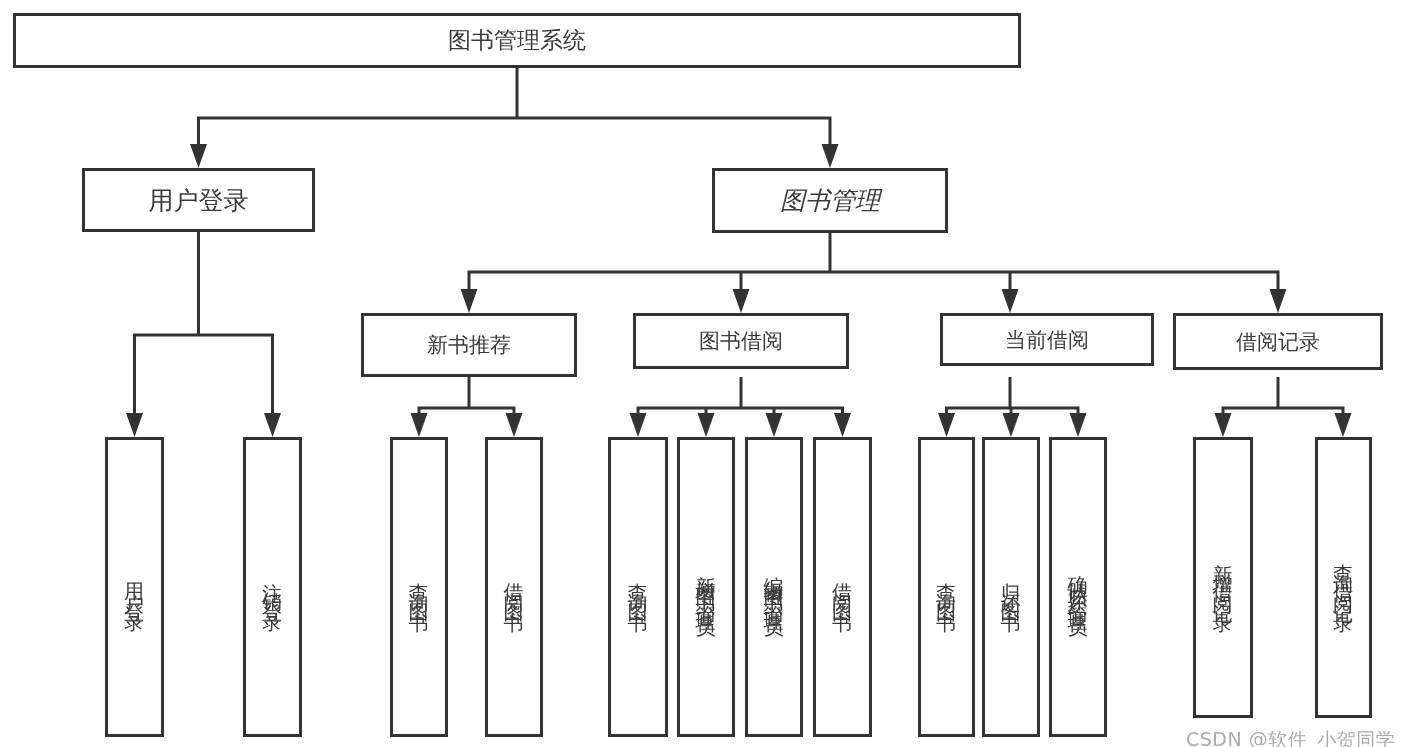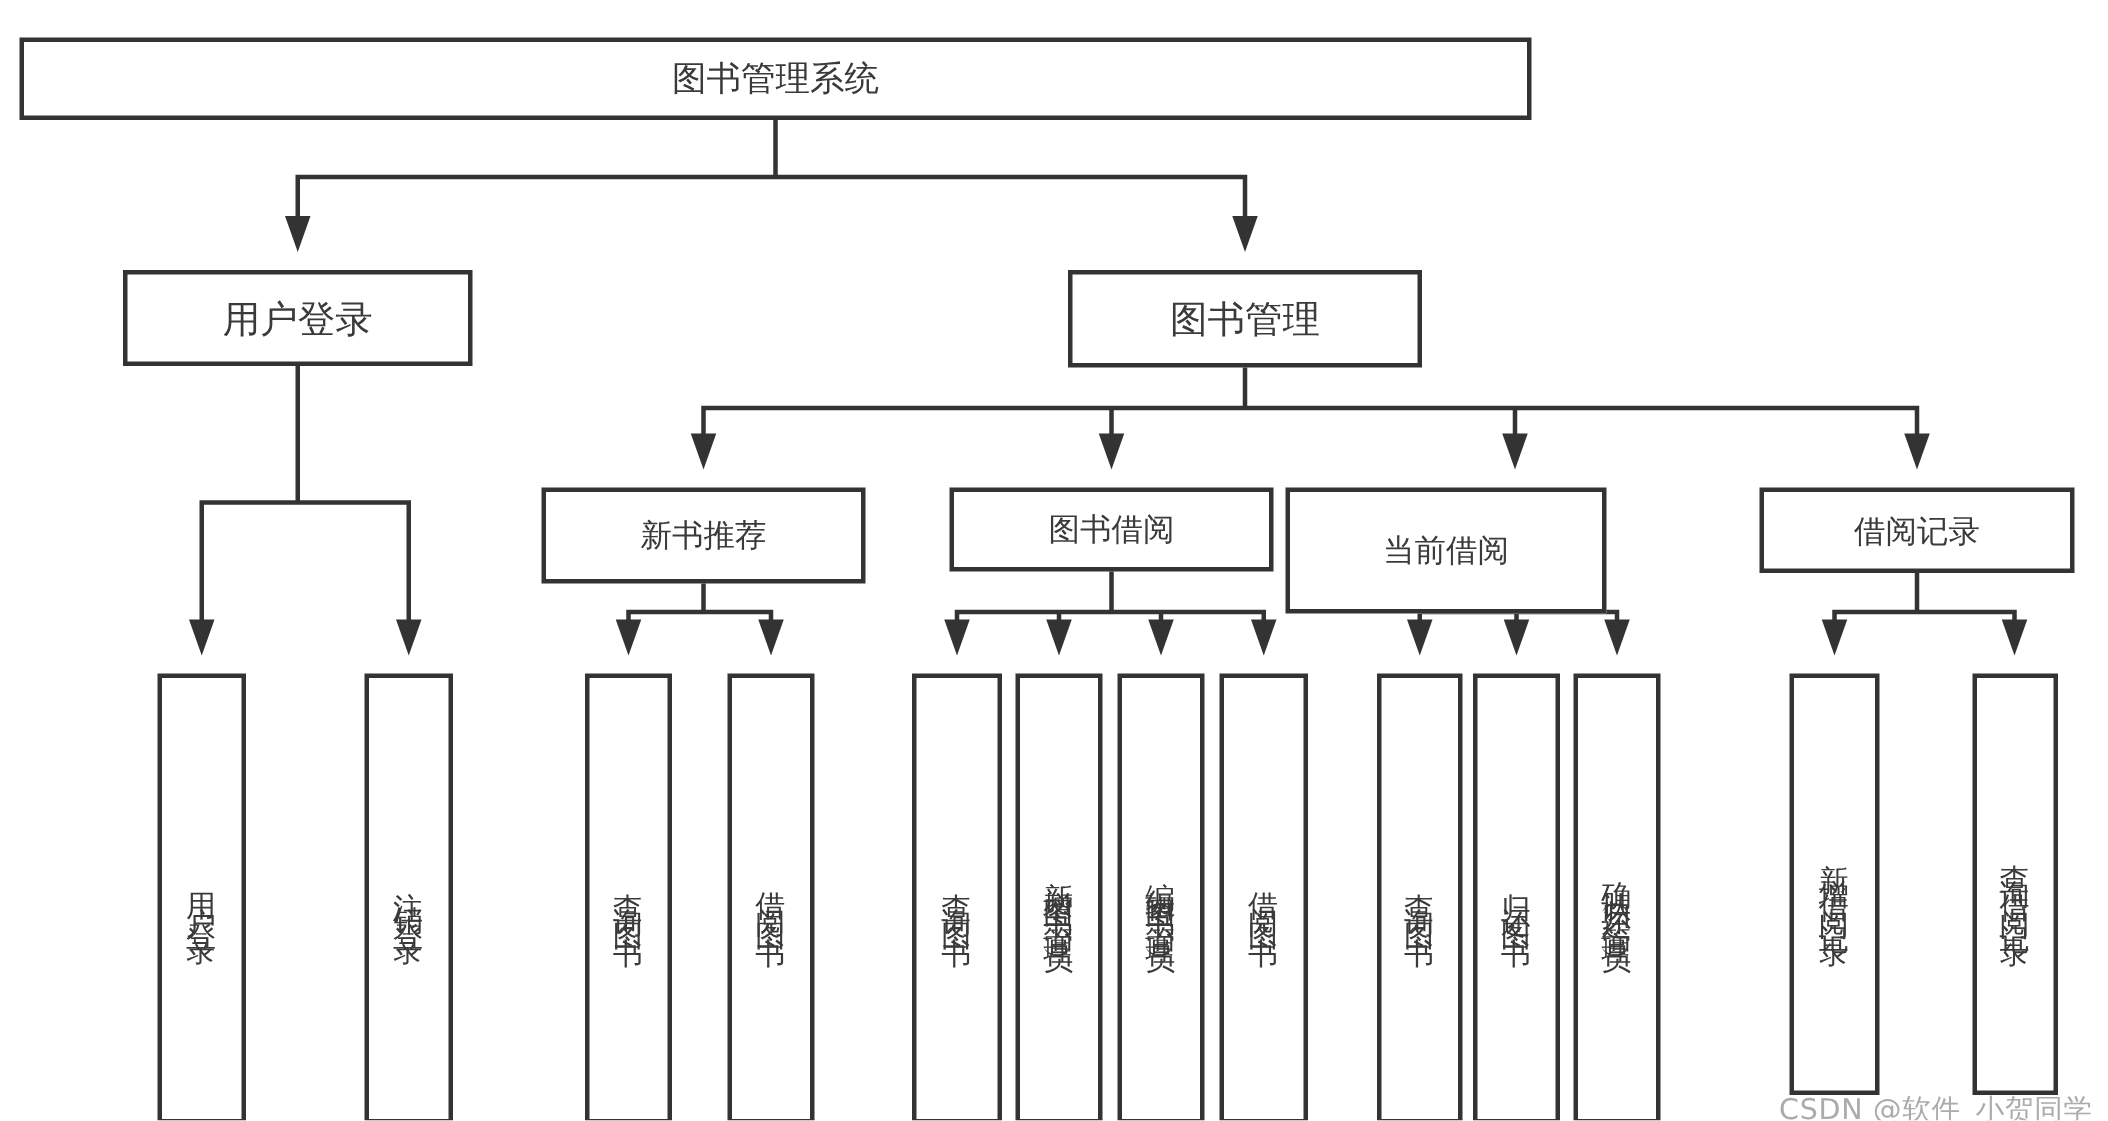--- a/index.html
+++ b/index.html
@@ -14,21 +14,20 @@
   .node{
     position:absolute;
     box-sizing:border-box;
     background:#ffffff;
     border:3px solid #333333;
     display:flex;
     align-items:center;
     justify-content:center;
     color:#3a3a3a;
     z-index:2;
-    margin-top:12px;
   }
   .hbox{white-space:nowrap;}
   .f-l1{font-size:23px;}
   .f-l2{font-size:25px;}
   .f-l3{font-size:21px;}
   .vbox span{
     writing-mode:vertical-rl;
     text-orientation:mixed;
     font-size:20px;
     letter-spacing:10px;
@@ -84,31 +83,31 @@
     </g>
   </svg>
 
   <div class="node hbox f-l1" style="left:13px;top:13px;width:1008px;height:55px;">
     <span>图书管理系统</span>
   </div>
 
   <div class="node hbox f-l2" style="left:82px;top:168px;width:233px;height:64px;">
     <span>用户登录</span>
   </div>
-  <div class="node hbox f-l2" style="left:712px;top:168px;width:236px;height:65px;">
+  <div class="node hbox f-l2" style="left:712px;top:168px;width:236px;height:65px;font-style:italic;">
     <span>图书管理</span>
   </div>
 
   <div class="node hbox f-l3" style="left:361px;top:313px;width:216px;height:64px;">
     <span>新书推荐</span>
   </div>
   <div class="node hbox f-l3" style="left:633px;top:313px;width:216px;height:56px;">
     <span>图书借阅</span>
   </div>
-  <div class="node hbox f-l3" style="left:857px;top:313px;width:214px;height:84px;">
+  <div class="node hbox f-l3" style="left:940px;top:313px;width:214px;height:53px;">
     <span>当前借阅</span>
   </div>
   <div class="node hbox f-l3" style="left:1173px;top:313px;width:210px;height:57px;">
     <span>借阅记录</span>
   </div>
 
   <div class="node vbox" style="left:105px;top:437px;width:59px;height:300px;">
     <span>用户登录</span>
   </div>
   <div class="node vbox" style="left:243px;top:437px;width:59px;height:300px;">

